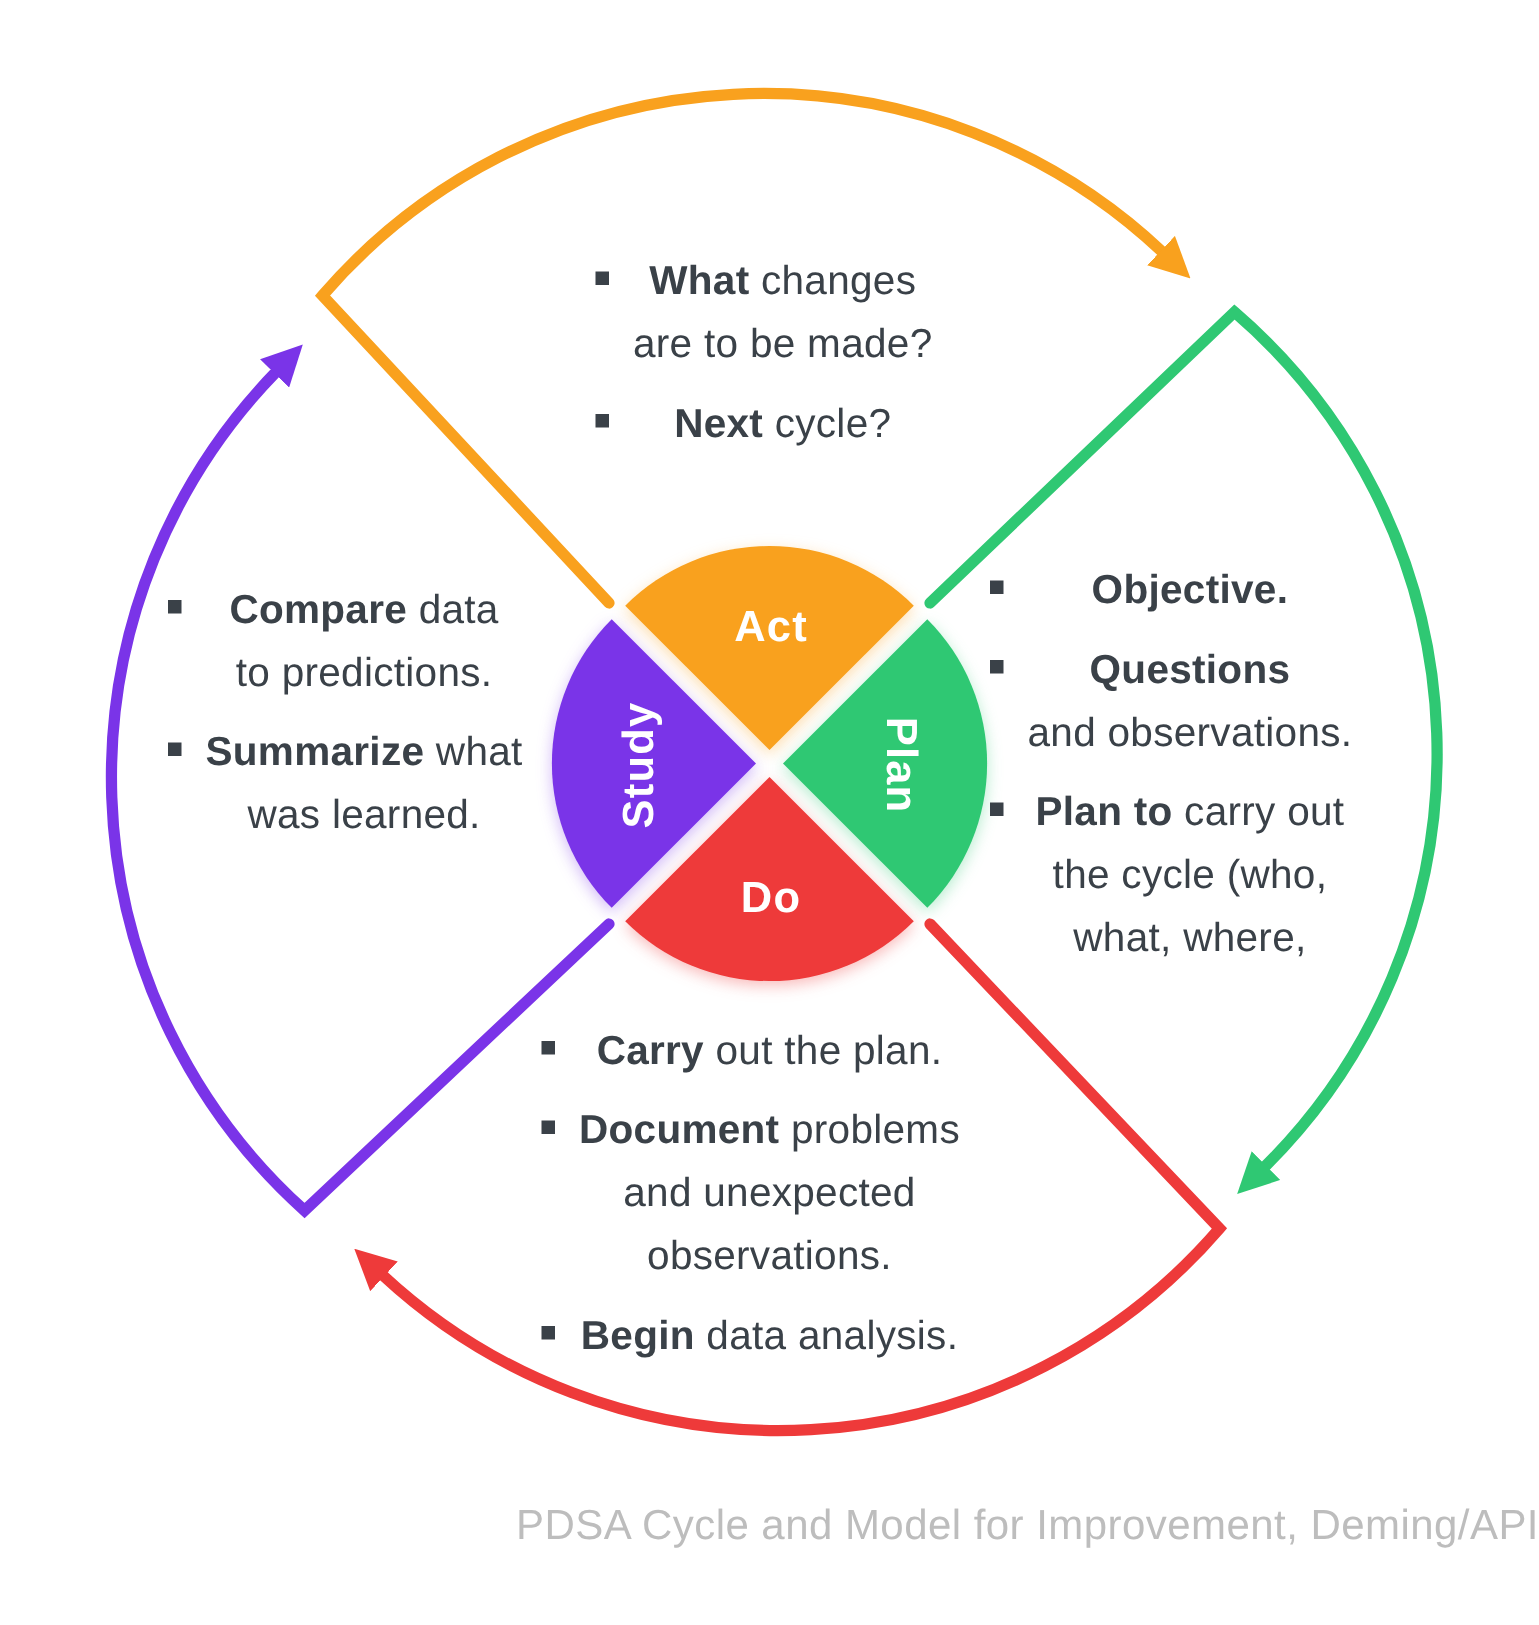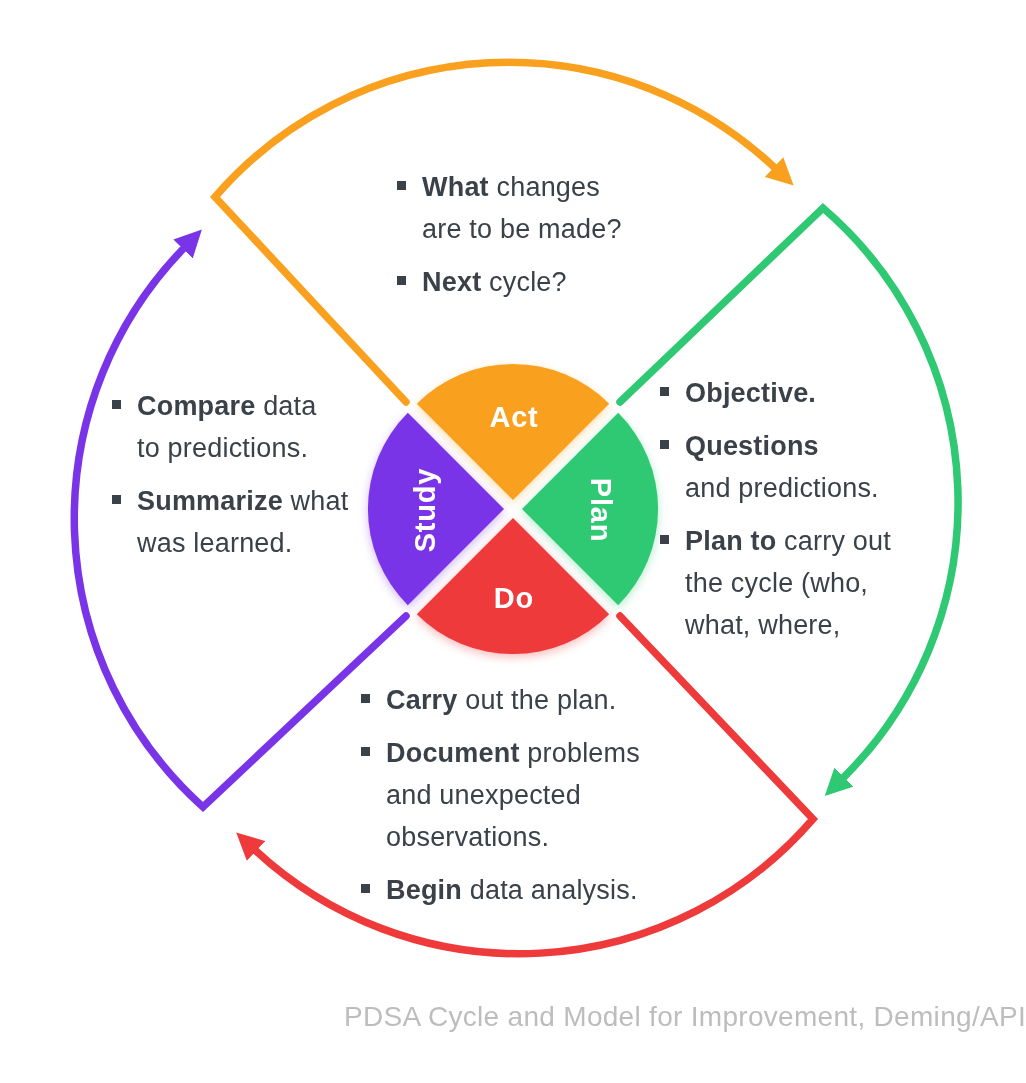--- a/index.html
+++ b/index.html
@@ -25,20 +25,21 @@
   .w-plan  { filter: drop-shadow(0 3px 5px rgba(47,200,115,.35)); }
   .w-do    { filter: drop-shadow(0 3px 5px rgba(238,58,58,.35)); }
   .w-study { filter: drop-shadow(0 3px 5px rgba(122,52,232,.35)); }
 
   .qlist {
     position: absolute;
     color: #3A4148;
     font-size: 27px;
     line-height: 42px;
     letter-spacing: 0.2px;
+    text-align: center;
   }
   .item { position: relative; padding-left: 25px; margin-bottom: 11px; }
   .item:last-child { margin-bottom: 0; }
   .item::before {
     content: "";
     position: absolute;
     left: 0; top: 15px;
     width: 9px; height: 9px;
     background: #3A4148;
   }
@@ -108,21 +109,21 @@
       <div class="ln"><span class="b">Next</span><span> cycle?</span></div>
     </div>
   </div>
 
   <div class="qlist plan-list">
     <div class="item">
       <div class="ln"><span class="b">Objective.</span><span></span></div>
     </div>
     <div class="item">
       <div class="ln"><span class="b">Questions</span><span></span></div>
-      <div class="ln"><span class="b"></span><span>and predictions.</span></div>
+      <div class="ln"><span class="b"></span><span>and observations.</span></div>
     </div>
     <div class="item">
       <div class="ln"><span class="b">Plan to</span><span> carry out</span></div>
       <div class="ln"><span class="b"></span><span>the cycle (who,</span></div>
       <div class="ln"><span class="b"></span><span>what, where,</span></div>
     </div>
   </div>
 
   <div class="qlist study-list">
     <div class="item">

